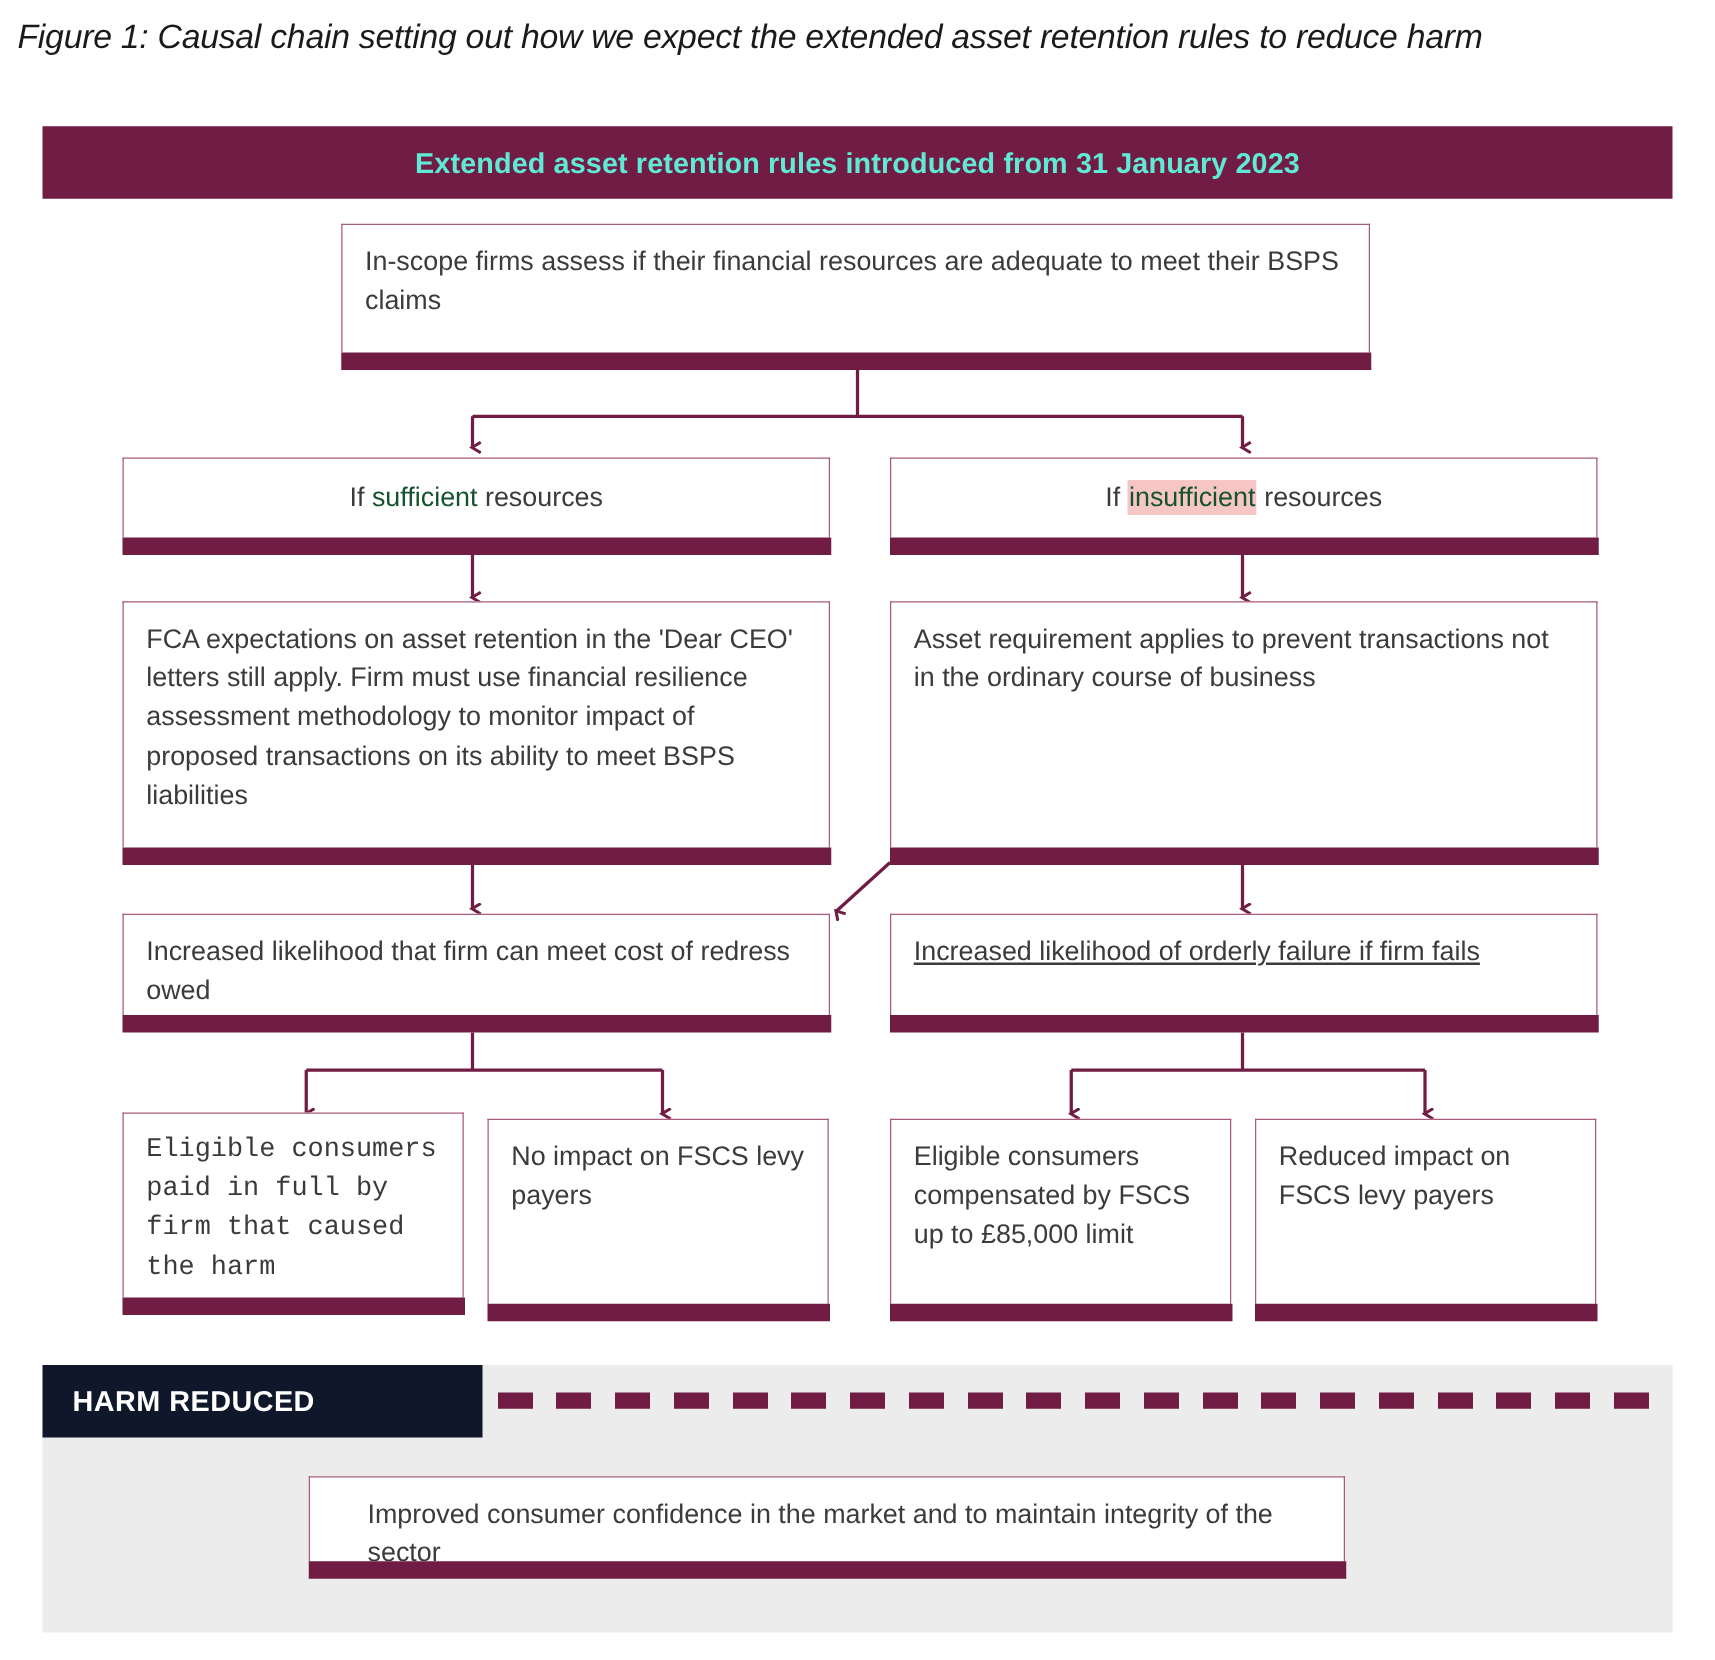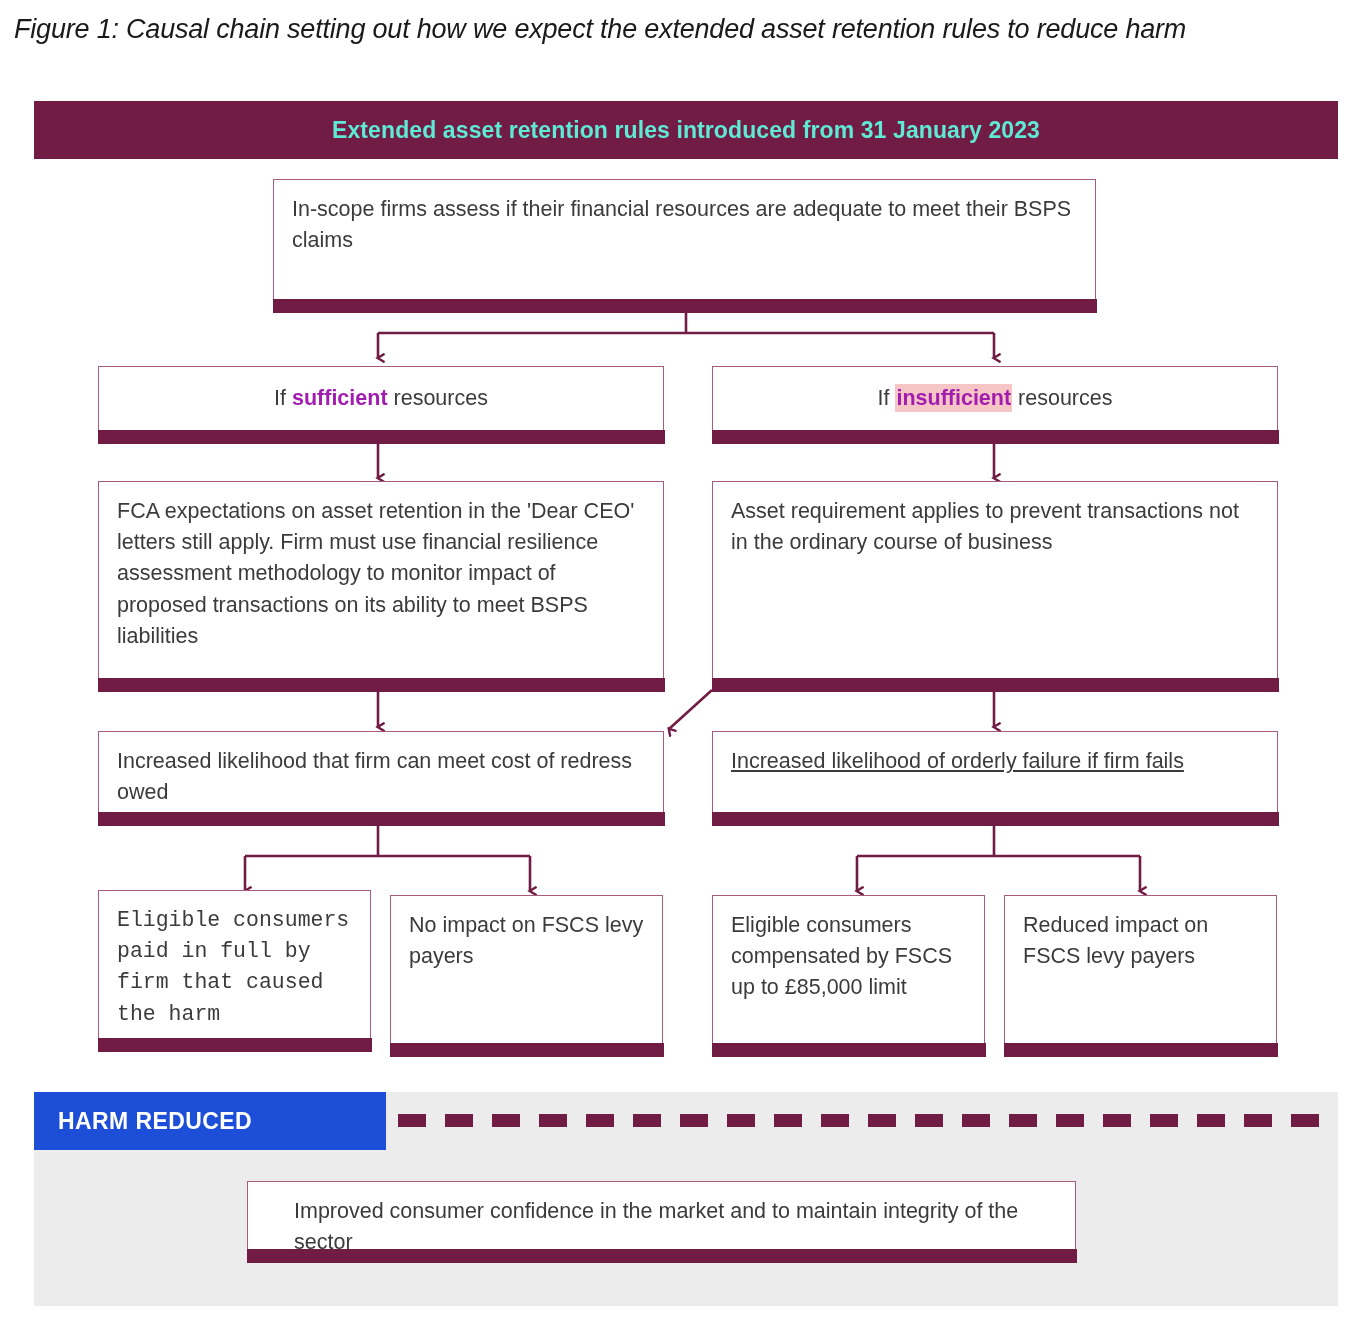--- a/index.html
+++ b/index.html
@@ -67,21 +67,21 @@
     right: -1.5px;
     bottom: -14px;
     height: 14px;
     background: #711C45;
   }
   .box.centered .txt {
     text-align: center;
     padding-top: 16px;
   }
 
-  b.strong { font-weight: bold; color: #a21caf; }
+  b.strong { font-weight: normal; color: #14532d; }
   .hl {
     background: #F6C5C6;
     padding: 2px 1px;
   }
 
   
   #wires {
     position: absolute;
     left: 0; top: 0;
     width: 1372px; height: 1328px;
@@ -96,21 +96,21 @@
     width: 1304px;
     height: 214px;
     background: #ECECEC;
   }
   .harm-label {
     position: absolute;
     left: 34px;
     top: 1092px;
     width: 352px;
     height: 58px;
-    background: #1d4ed8;
+    background: #0f172a;
     color: #ffffff;
     font-size: 23px;
     font-weight: bold;
     display: flex;
     align-items: center;
     padding-left: 24px;
     letter-spacing: 0.4px;
   }
   .harm-dash {
     position: absolute;
@@ -164,21 +164,21 @@
       <path d="M245,856 L245,891" marker-end="url(#ah)"></path>
       <path d="M530,856 L530,891" marker-end="url(#ah)"></path>
 
       <path d="M994,826 L994,856"></path>
       <path d="M857,856 L1140,856"></path>
       <path d="M857,856 L857,891" marker-end="url(#ah)"></path>
       <path d="M1140,856 L1140,891" marker-end="url(#ah)"></path>
     </g>
   </svg>
 
-  <div class="box" style="left:273px; top:179px; width:823px; height:120px;">
+  <div class="box" style="left:273px; top:179px; width:823px; height:103px;">
     <span class="txt">In-scope firms assess if their financial resources are adequate to meet their BSPS claims</span>
     <span class="foot"></span>
   </div>
 
   <div class="box centered" style="left:98px; top:366px; width:566px; height:64px;">
     <span class="txt"><span>If </span><b class="strong">sufficient</b><span> resources</span></span>
     <span class="foot"></span>
   </div>
 
   <div class="box centered" style="left:712px; top:366px; width:566px; height:64px;">

